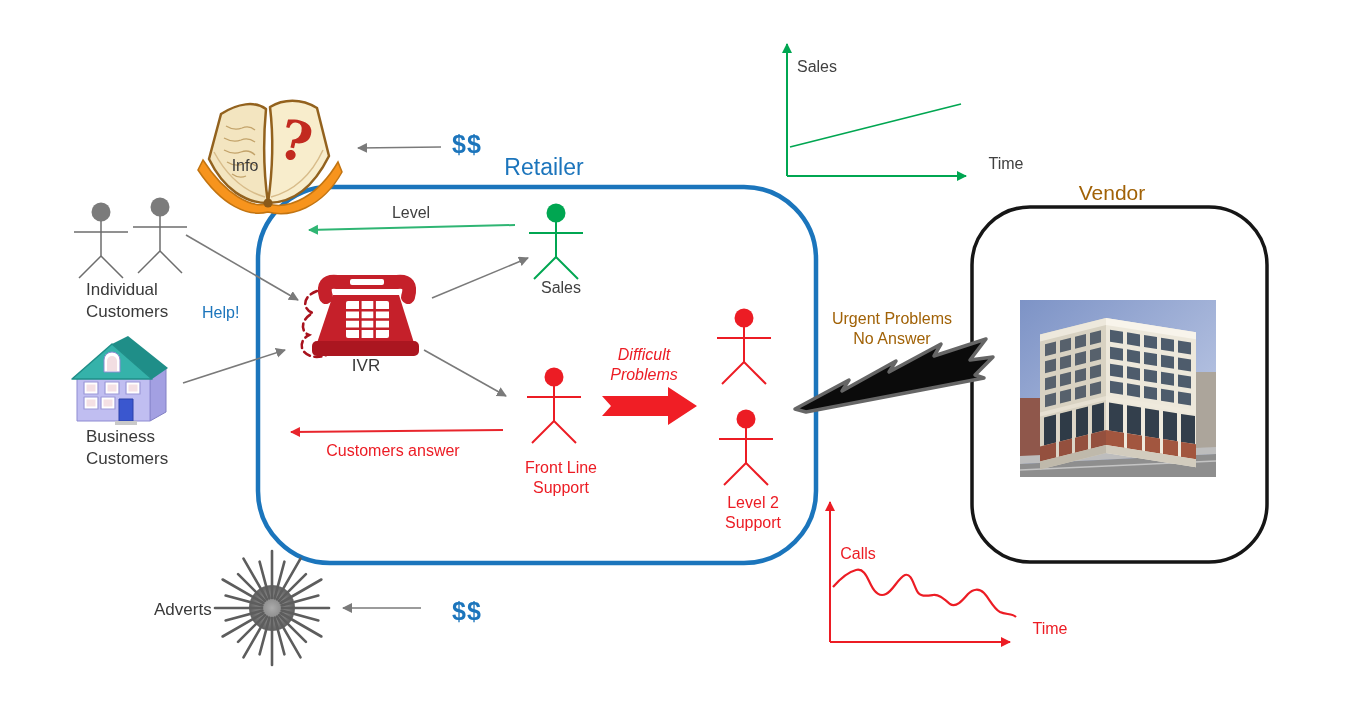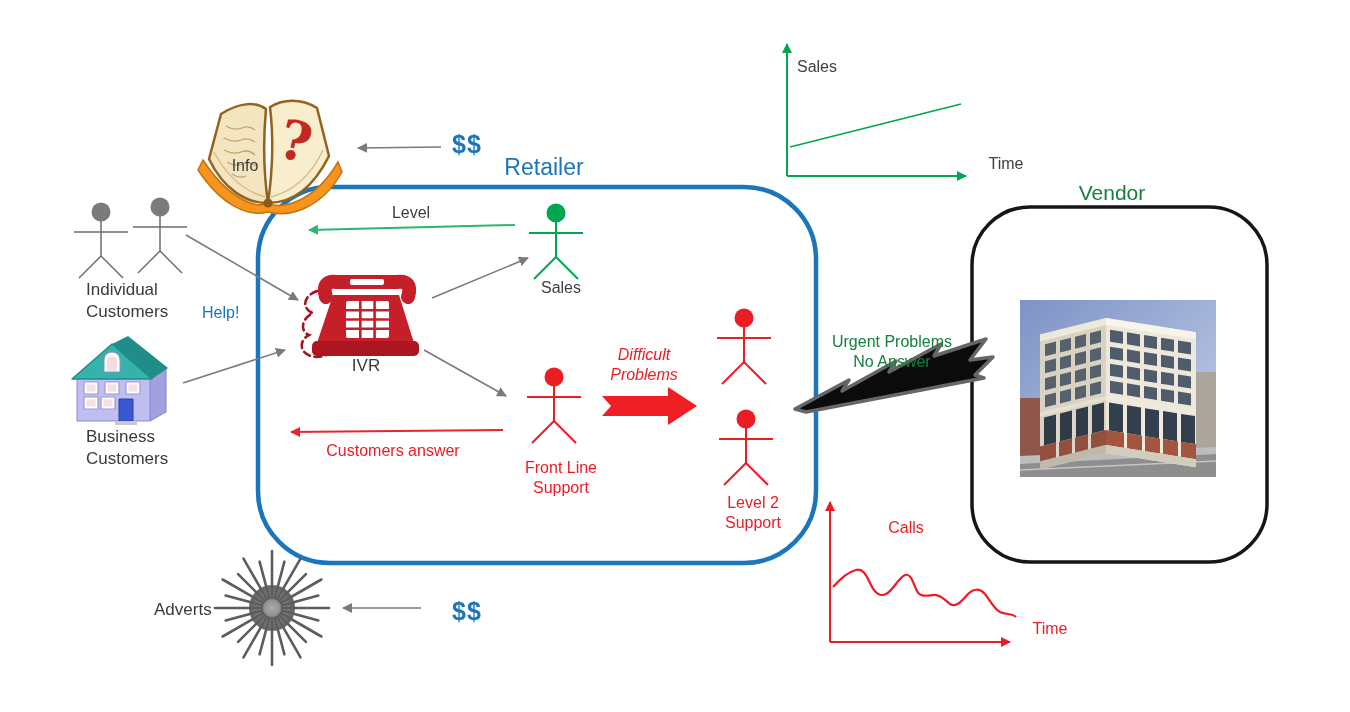--- a/index.html
+++ b/index.html
@@ -4,21 +4,21 @@
 <style>
   html,body{margin:0;padding:0;background:#fff;}
   .canvas{position:relative;width:1350px;height:712px;background:#ffffff;overflow:hidden;
           font-family:"Liberation Sans",sans-serif;}
   .gfx{position:absolute;left:0;top:0;}
   .label{position:absolute;white-space:pre-line;color:#3a3a3a;font-size:16.5px;line-height:1.28;}
   .c{transform:translateX(-50%);text-align:center;}
   .blue{color:#1C75BC;}
   .green{color:#404040;}
   .red{color:#EC1C24;}
-  .ink{color:#15803d;}
+  .ink{color:#a16207;}
   .money{font-size:25px;font-weight:bold;letter-spacing:1px;}
   .title{font-size:23px;}
   .title2{font-size:21px;}
   .sm{font-size:16px;}
 </style>
 </head>
 <body>
 
 <div class="canvas">
 
@@ -263,22 +263,22 @@
 <div class="label sm green c" style="left:411px;top:203px;">Level</div>
 <div class="label sm green c" style="left:561px;top:278px;">Sales</div>
 <div class="label c" style="left:366px;top:355px;font-size:17px;">IVR</div>
 <div class="label sm red c" style="left:644px;top:345px;font-style:italic;">Difficult
 Problems</div>
 <div class="label sm red c" style="left:561px;top:458px;">Front Line
 Support</div>
 <div class="label sm red c" style="left:753px;top:493px;">Level 2
 Support</div>
 <div class="label sm red c" style="left:393px;top:441px;">Customers answer</div>
-<div class="label sm ink c" style="left:892px;top:309px;margin-top:23px;">Urgent Problems
+<div class="label sm ink c" style="left:892px;top:309px;">Urgent Problems
 No Answer</div>
 <div class="label" style="left:154px;top:599px;font-size:17px;">Adverts</div>
 <div class="label money blue c" style="left:467px;top:595px;">$$</div>
 <div class="label sm green c" style="left:817px;top:57px;">Sales</div>
 <div class="label sm green c" style="left:1006px;top:154px;">Time</div>
-<div class="label sm red c" style="left:858px;top:518px;margin-left:48px;">Calls</div>
+<div class="label sm red c" style="left:858px;top:544px;">Calls</div>
 <div class="label sm red c" style="left:1050px;top:619px;">Time</div>
 
 </div>
 
 </body></html>

